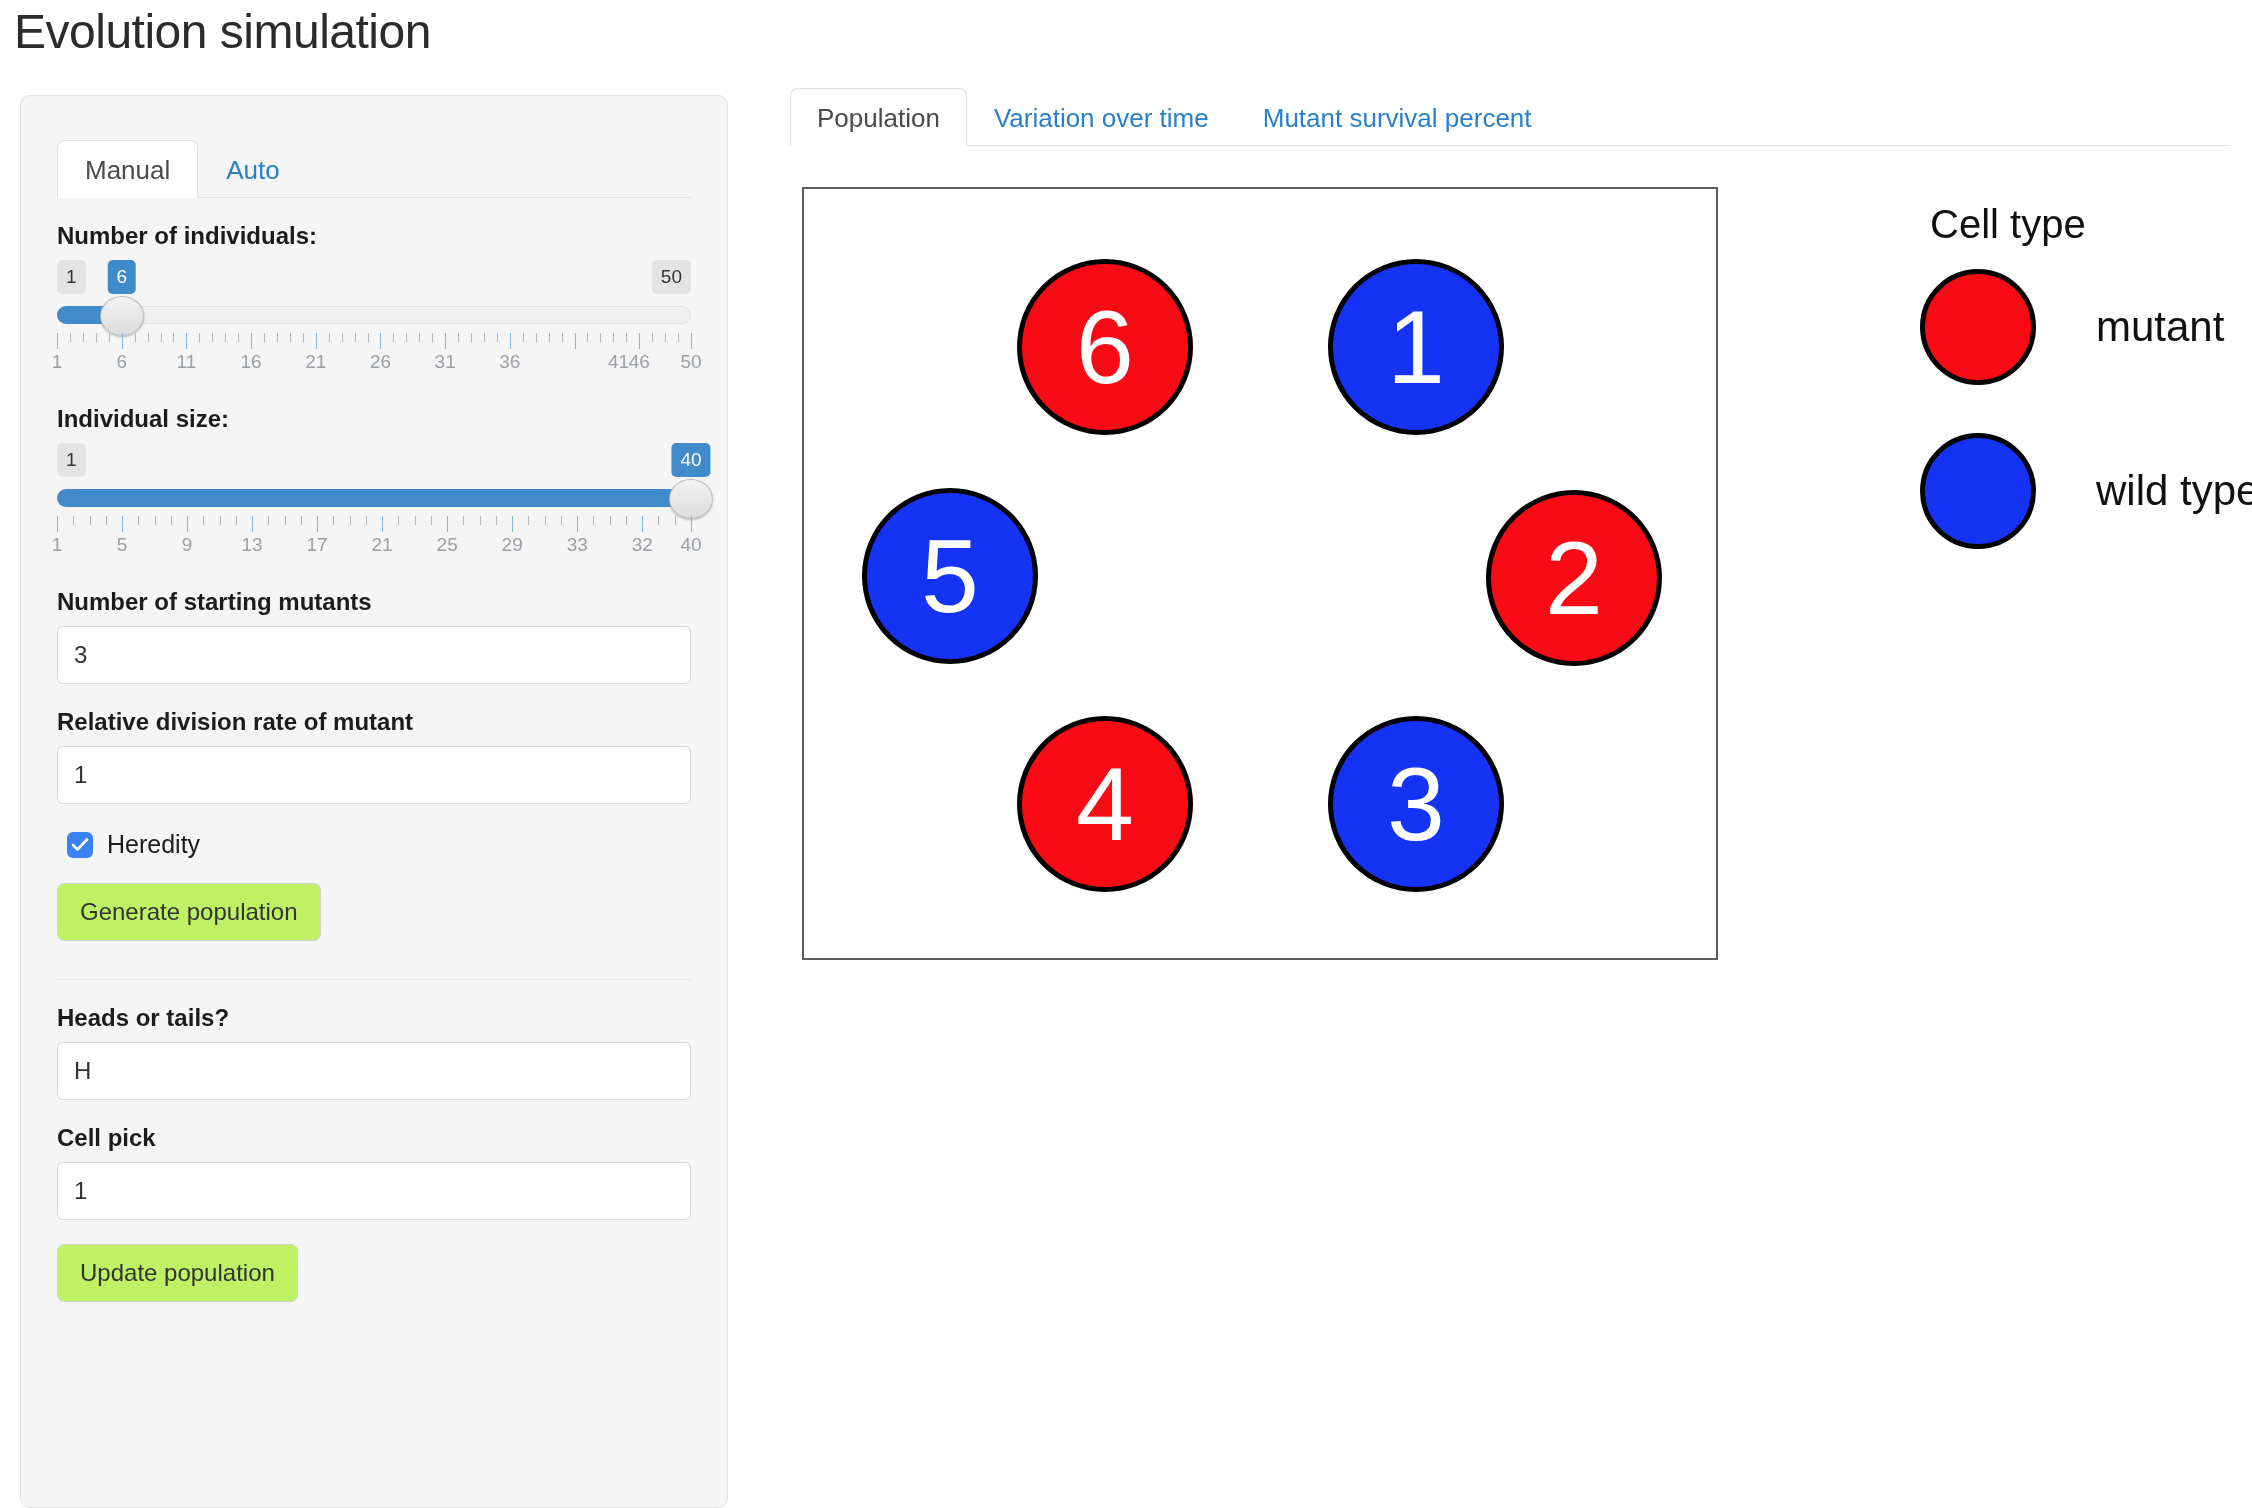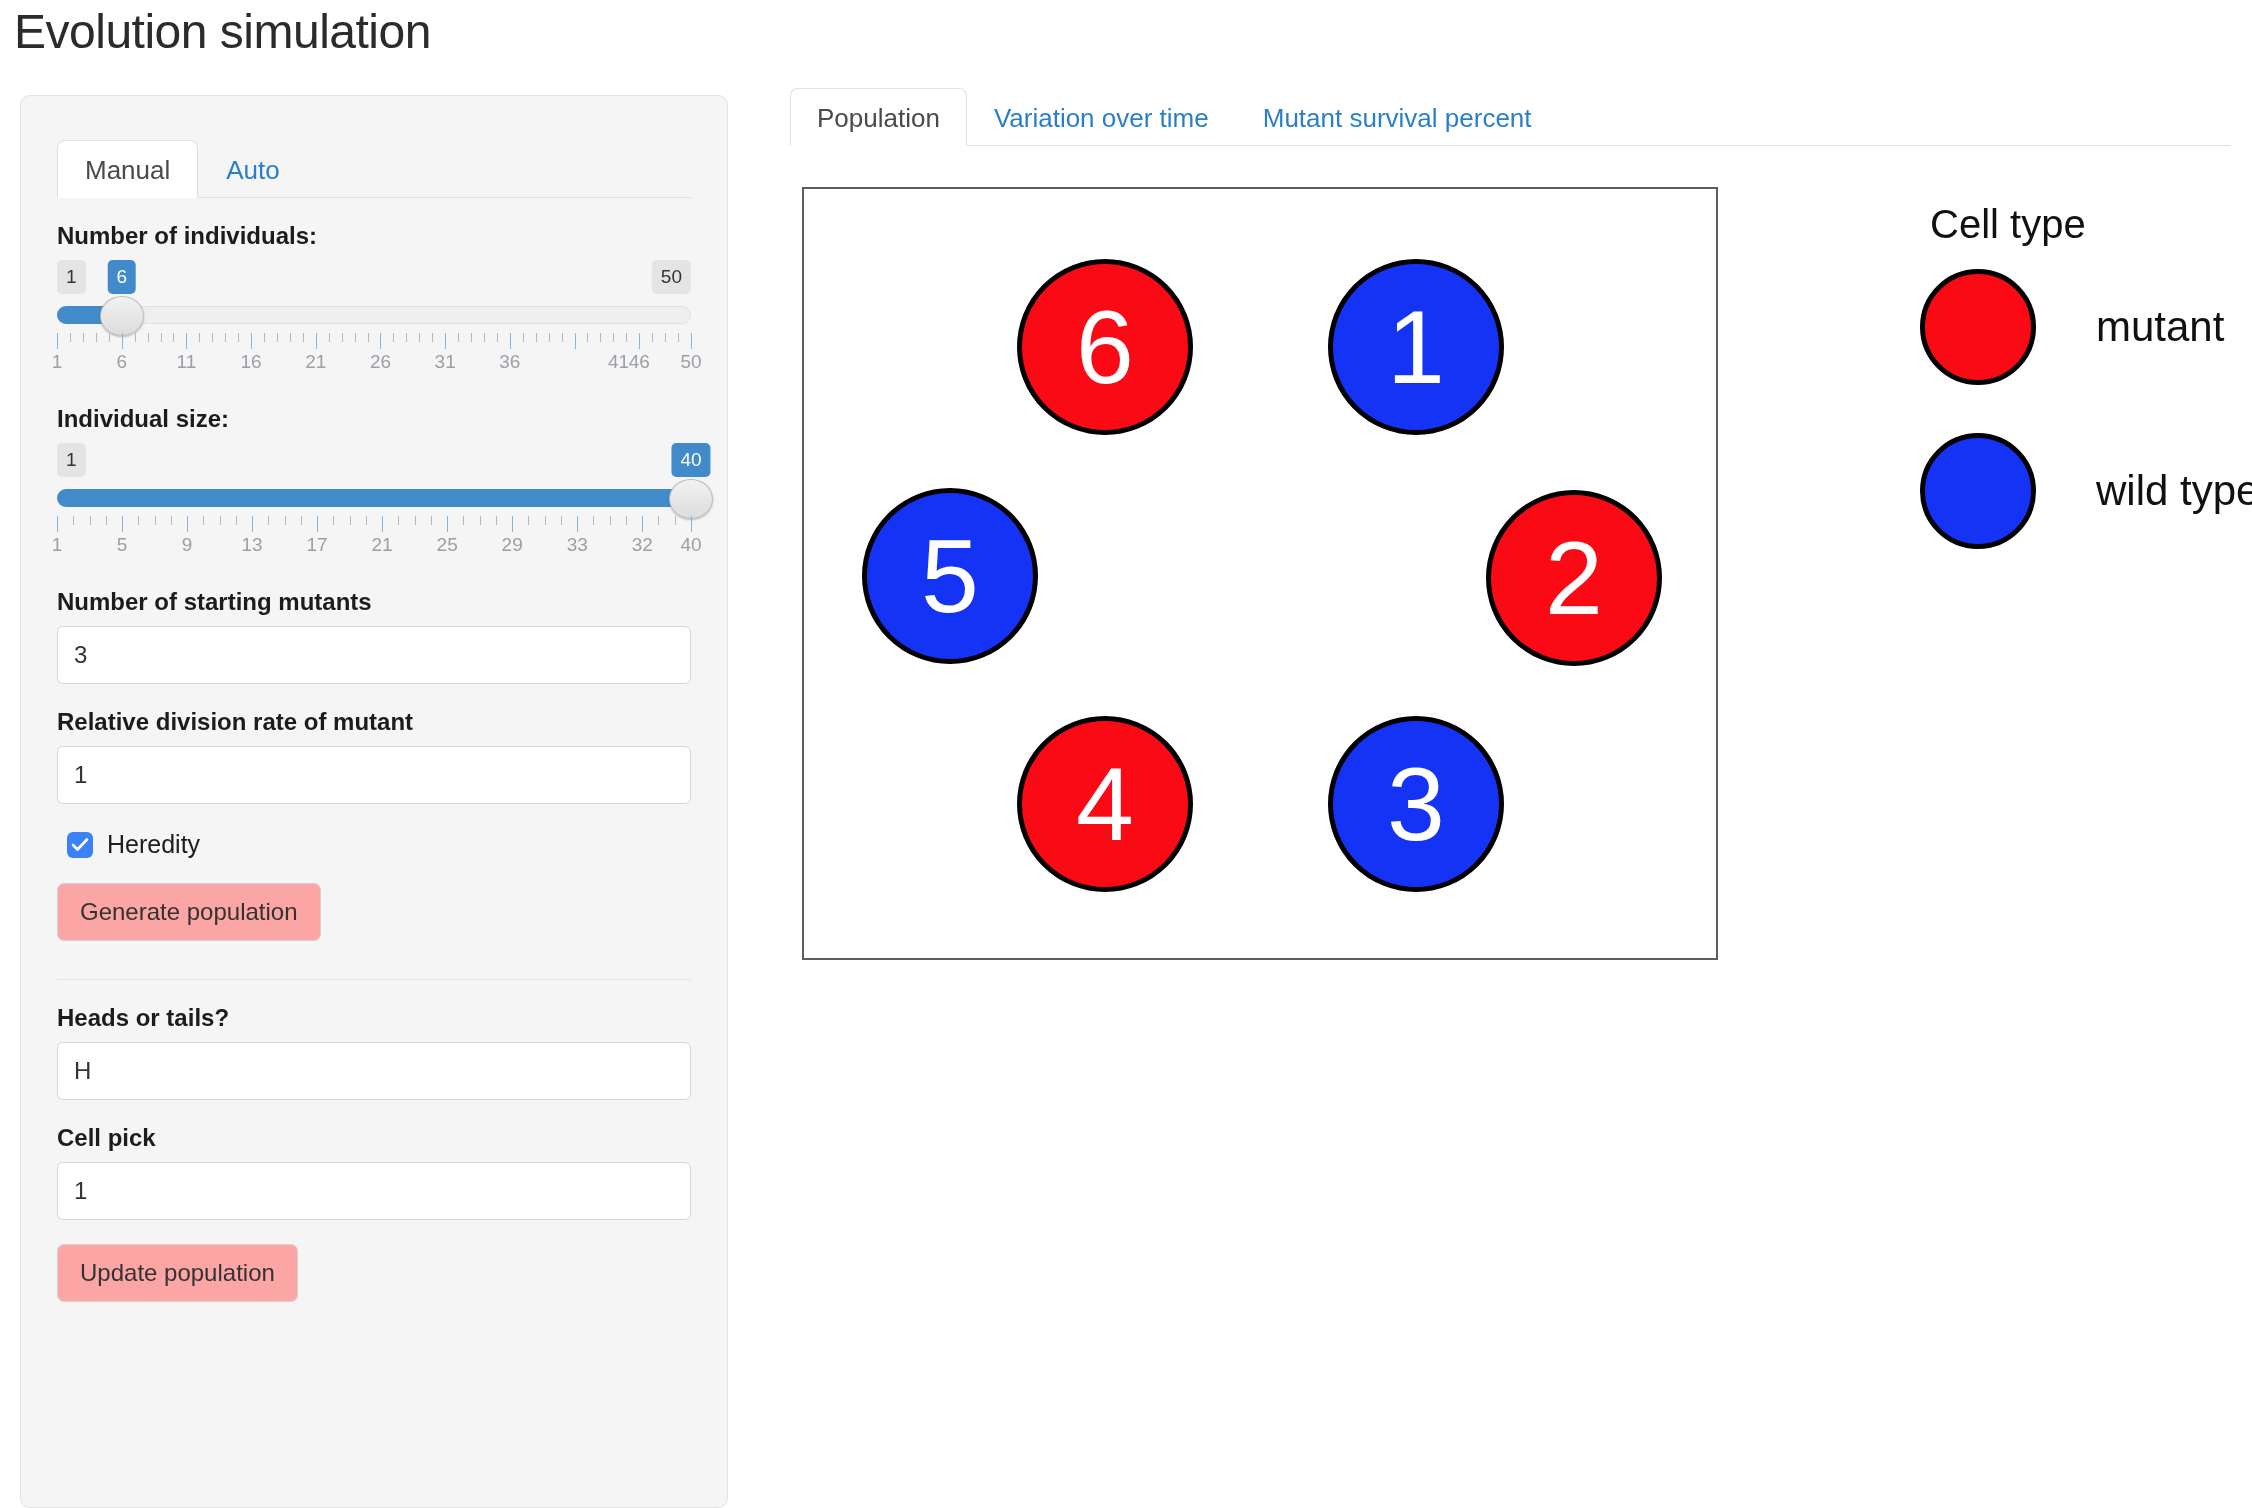--- a/index.html
+++ b/index.html
@@ -188,21 +188,21 @@
     color: #1c1c1c;
   }
 
   
   .btn {
     display: inline-block;
     margin-top: 24px;
     padding: 14px 22px;
     font-size: 24px;
     color: #333333;
-    background: #fca5a5;
+    background: #bef264;
     border: 1px solid #d2d2d2;
     border-radius: 7px;
     cursor: pointer;
     font-family: "Liberation Sans", sans-serif;
     white-space: nowrap;
   }
 
   .hr {
     border: 0;
     border-top: 1px solid #e2e2e2;

